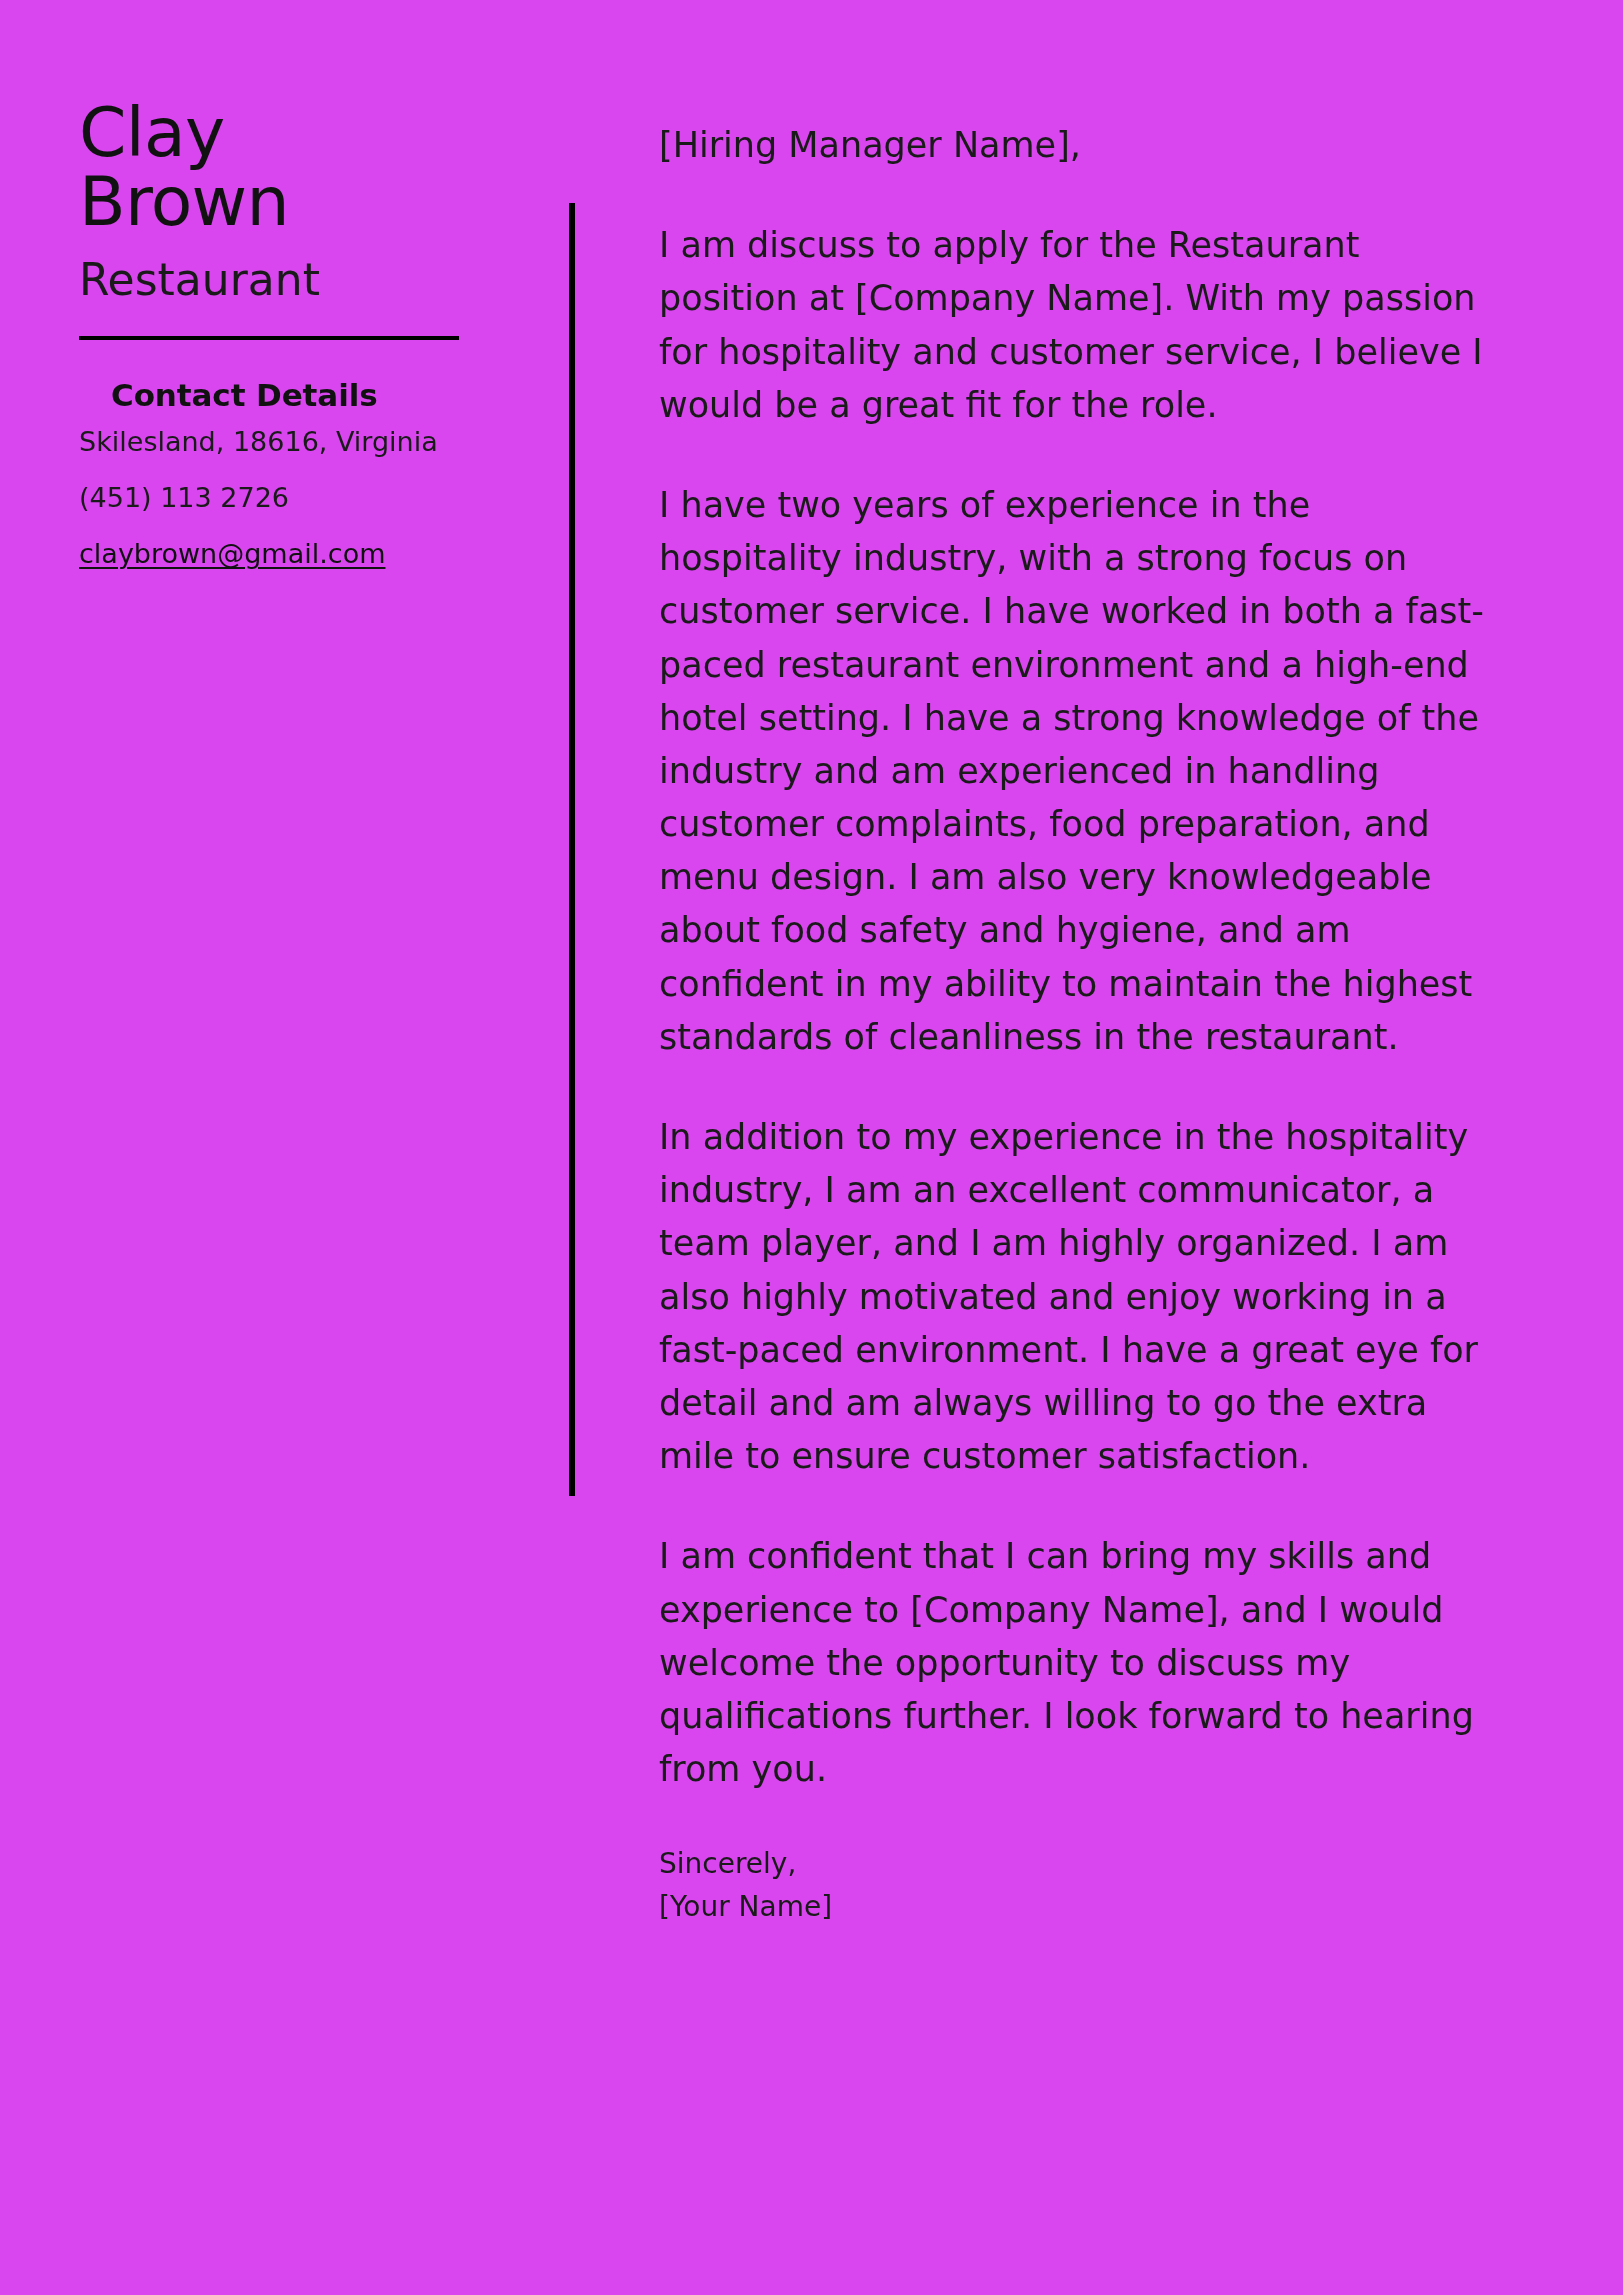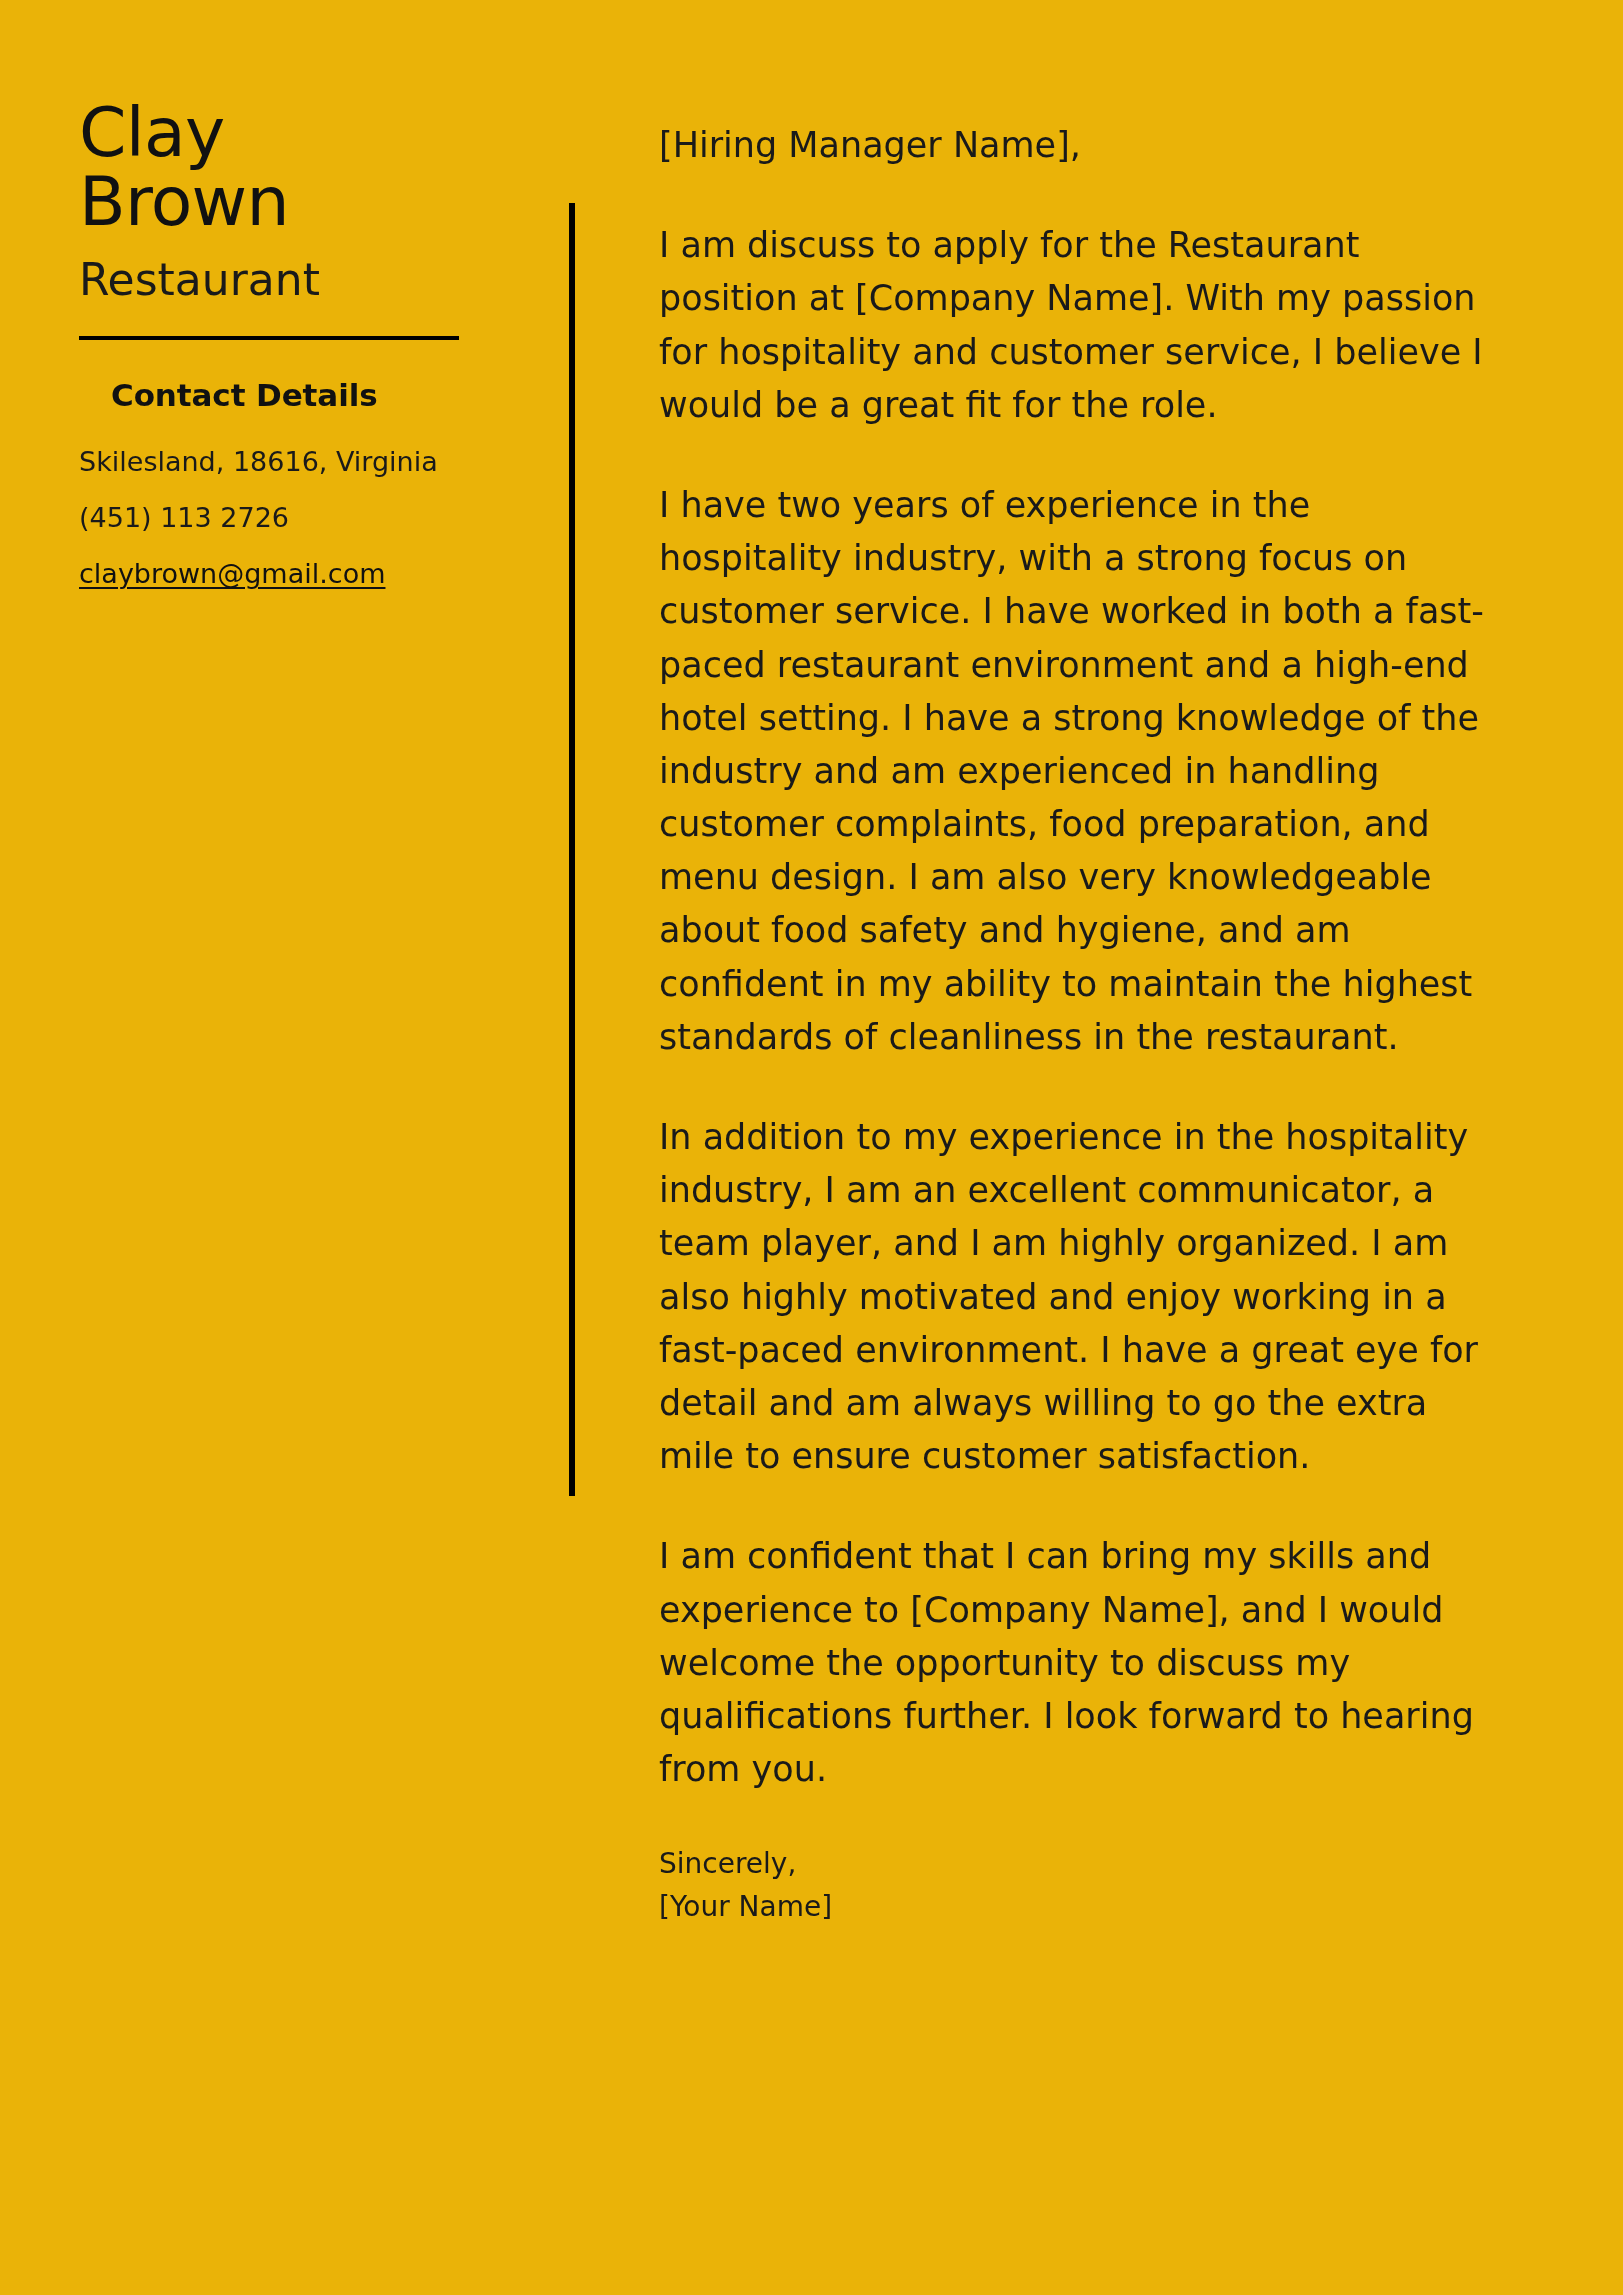--- a/index.html
+++ b/index.html
@@ -5,21 +5,21 @@
   html, body {
     margin: 0;
     padding: 0;
     background: #ffffff;
   }
 
   .page {
     position: relative;
     width: 1623px;
     height: 2295px;
-    background: #eab308;
+    background: #d946ef;
     font-family: "Liberation Sans", sans-serif;
     color: #1a1a1a;
     overflow: hidden;
   }
 
   
   .sidebar {
     position: absolute;
     left: 79px;
     top: 98px;
@@ -61,21 +61,21 @@
     margin-top: 37px;
     font-family: "DejaVu Sans", sans-serif;
     font-size: 31px;
     font-weight: 700;
     color: #111111;
     letter-spacing: -0.1px;
     margin-left: 32px;
   }
 
   .contact-list {
-    margin-top: 35px;
+    margin-top: 15px;
   }
 
   .contact-item {
     font-family: "DejaVu Sans", sans-serif;
     font-size: 27px;
     font-weight: 400;
     color: #1a1a1a;
     line-height: 1.0;
     margin-bottom: 29px;
     white-space: nowrap;

